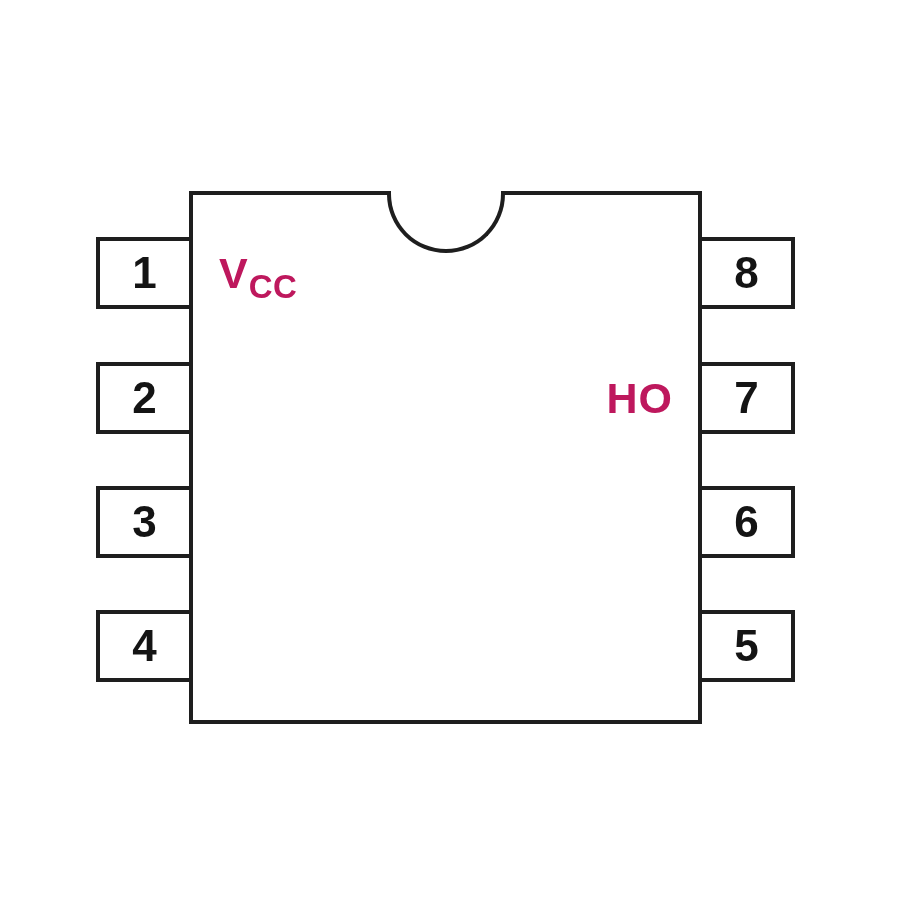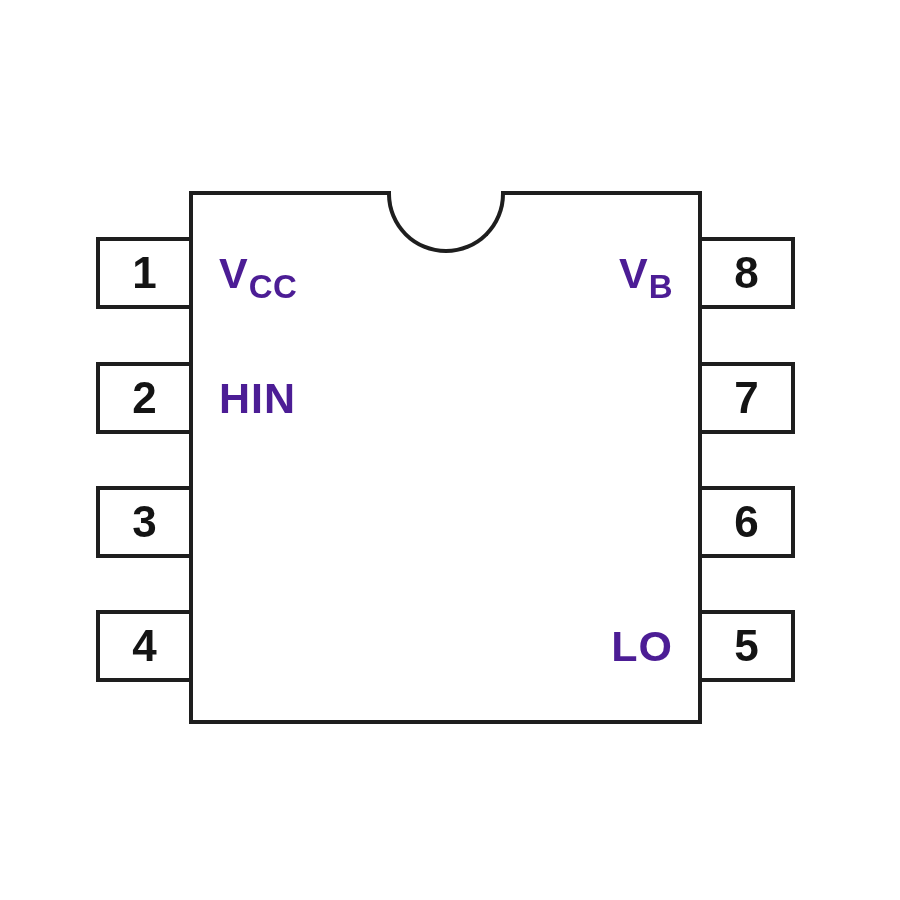--- a/index.html
+++ b/index.html
@@ -63,21 +63,21 @@
   .r3 { top: 486px; }
   .r4 { top: 610px; }
   
   .pin-label {
     position: absolute;
     height: 72px;
     line-height: 72px;
     font-size: 43px;
     font-weight: bold;
     letter-spacing: 1px;
-    color: #4c1d95;
+    color: #be185d;
     white-space: nowrap;
   }
   .pin-label.side-left  { left: 219px; text-align: left; }
   .pin-label.side-right { right: 227px; text-align: right; }
   .pin-label .sub {
     font-size: 33px;
     position: relative;
     top: 10px;
     letter-spacing: 0.5px;
   }
@@ -113,24 +113,18 @@
   <div class="pin-box side-right r3">
     <span>6</span>
   </div>
   <div class="pin-box side-right r4">
     <span>5</span>
   </div>
 
   <div class="pin-label side-left r1">
     <span>V</span><span class="sub">CC</span>
   </div>
-  <div class="pin-label side-left r2">
-    <span>HIN</span><span class="sub"></span>
-  </div>
 
-  <div class="pin-label side-right r1">
-    <span>V</span><span class="sub">B</span>
-  </div>
-  <div class="pin-label side-right r4">
-    <span>LO</span><span class="sub"></span>
+  <div class="pin-label side-right r2">
+    <span>HO</span><span class="sub"></span>
   </div>
 
 </div>
 
 </body></html>

